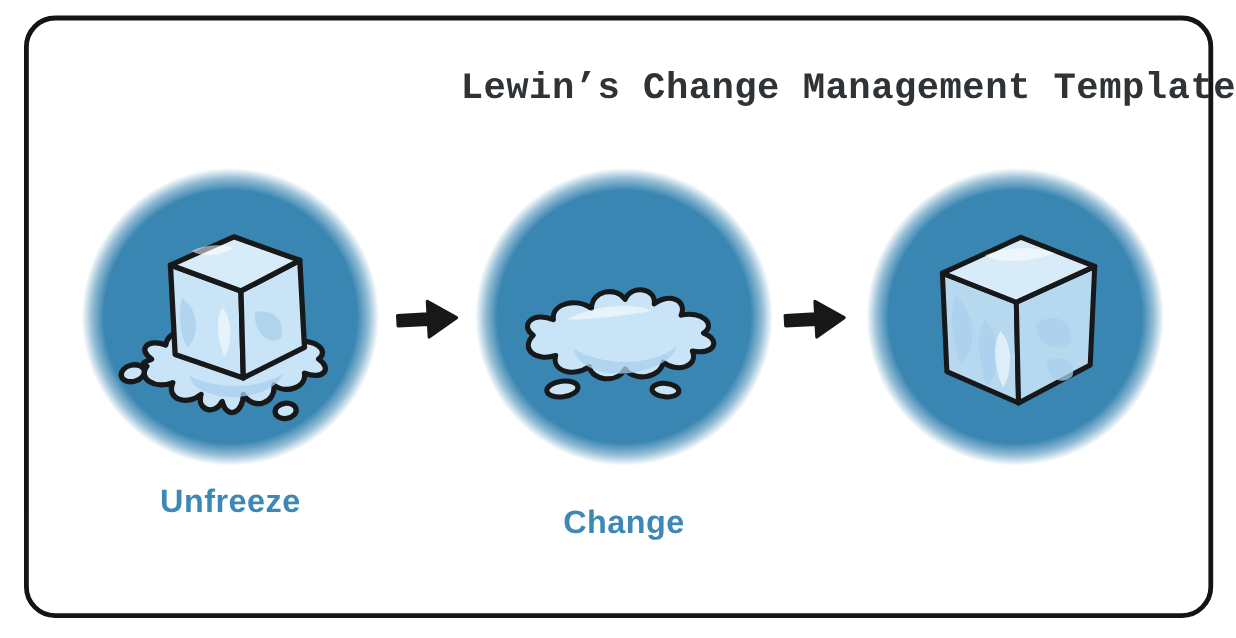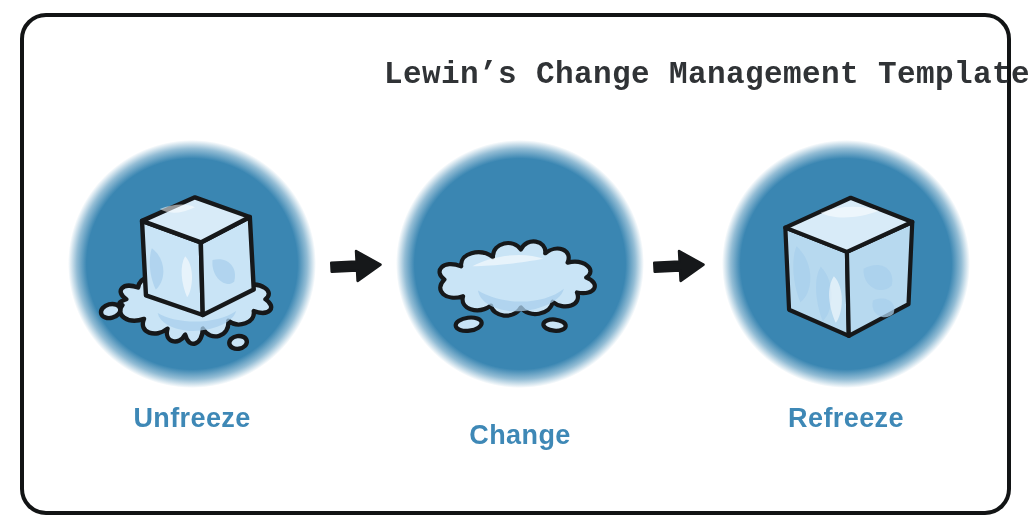--- a/index.html
+++ b/index.html
@@ -168,14 +168,13 @@
       <path class="ice-top ink" d="M40 66 L110 34 L176 60 L106 92 Z"></path>
 
       <path class="swirl" d="M52 86 C72 104 70 136 56 146 C48 126 46 100 52 86 Z"></path>
       <path class="swirl" d="M78 108 C94 124 92 156 80 166 C72 146 70 120 78 108 Z"></path>
       <path class="swirl" d="M124 110 C142 100 158 110 154 128 C142 140 122 128 124 110 Z"></path>
       <path class="swirl" d="M134 144 C148 138 160 146 156 158 C146 168 130 158 134 144 Z"></path>
       <path class="gleam" d="M78 50 C98 42 124 42 140 48 C120 56 92 58 78 50 Z"></path>
       <path class="gleam" d="M92 118 C104 130 102 158 94 168 C86 150 84 130 92 118 Z"></path>
     </svg>
   </div>
-  <div class="stage-label">Refreeze</div>
 </div>
 
 </body></html>

